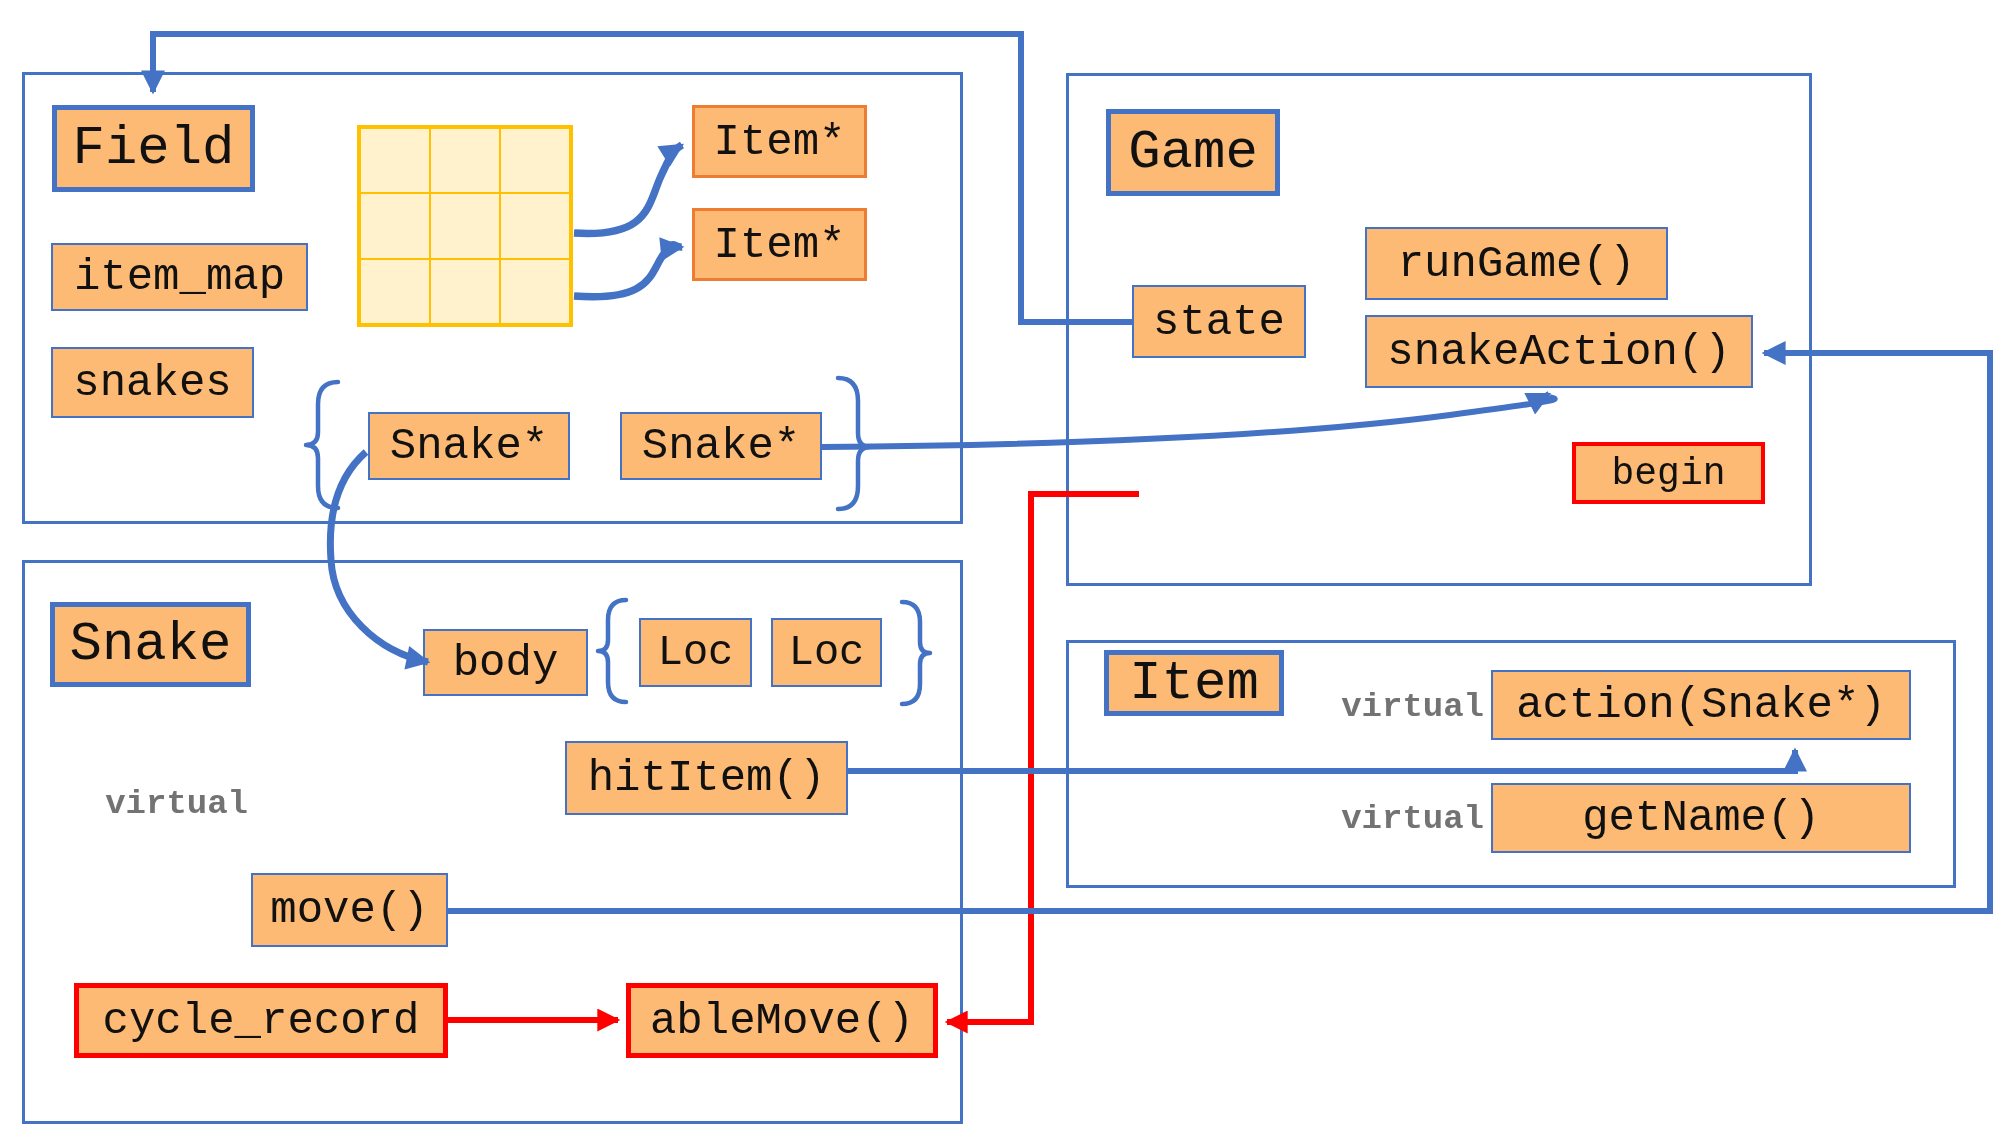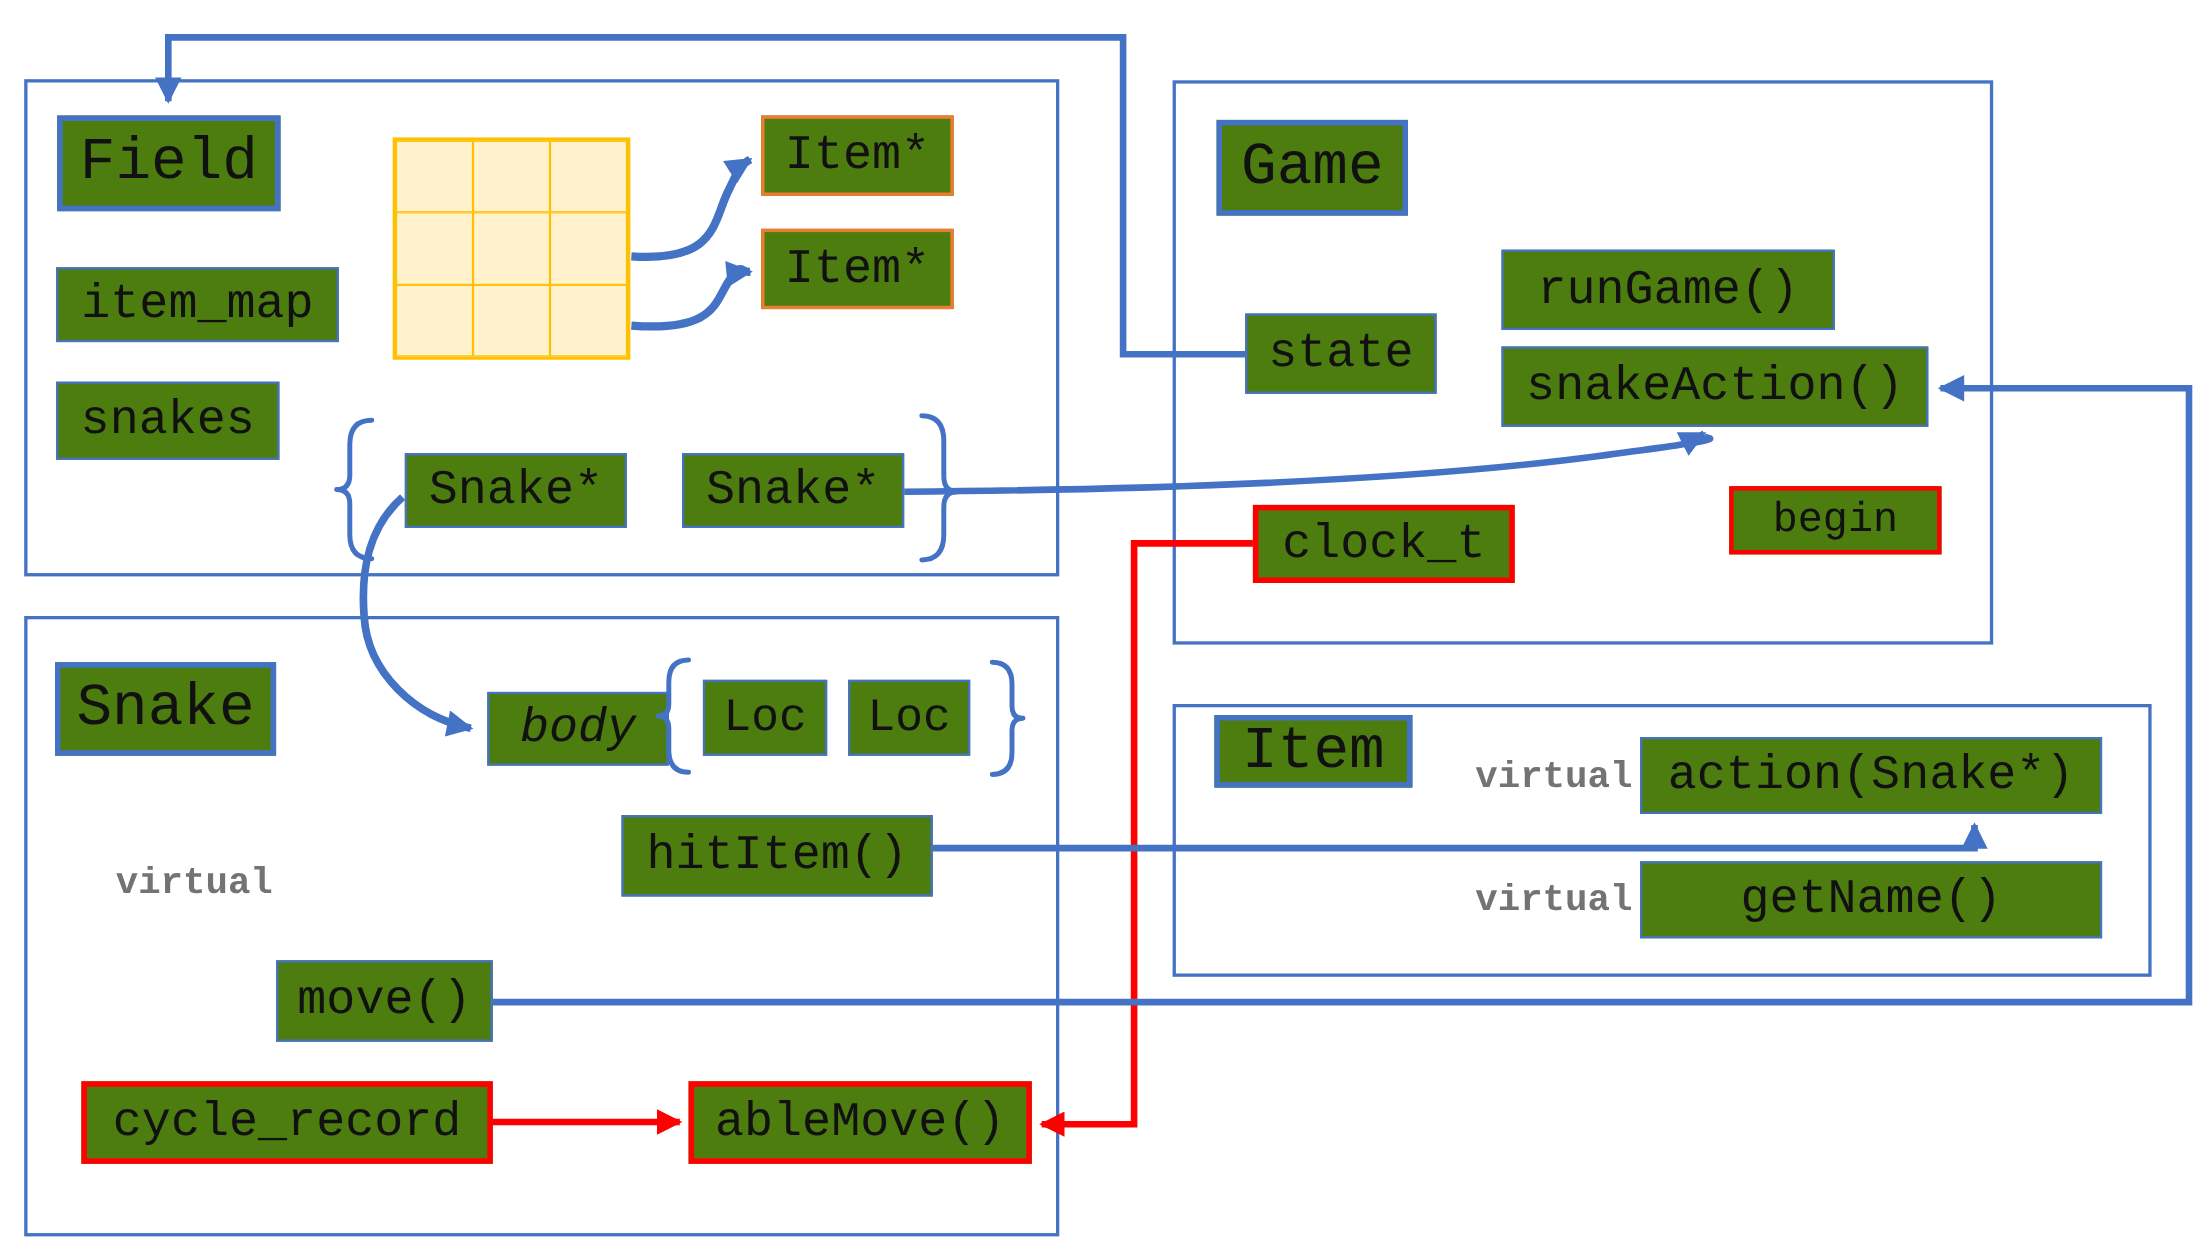--- a/index.html
+++ b/index.html
@@ -1,19 +1,19 @@
 <!DOCTYPE html>
 <html><head>
 <meta charset="utf-8">
 <style>
   html,body{margin:0;padding:0;background:#ffffff;}
   .canvas{position:relative;width:2009px;height:1136px;background:#ffffff;overflow:hidden;
           font-family:"Liberation Mono","DejaVu Sans Mono",monospace;}
   .box{position:absolute;box-sizing:border-box;display:flex;align-items:center;justify-content:center;
-       color:#111;background:#4d7c0f;white-space:pre;}
+       color:#111;background:#fdba74;white-space:pre;}
   .outer{border:3px solid #4472C4;background:transparent;}
   .title{border:5px solid #4472C4;font-size:54px;}
   .member{border:2px solid #4472C4;font-size:44px;}
   .member.sm{font-size:38px;margin-top:20px;}
   .orangebox{border:3px solid #ED7D31;font-size:44px;}
   .redthin{border:4px solid #FF0000;}
   .redthick{border:5px solid #FF0000;}
   .virtual{position:absolute;color:#737373;font-weight:bold;font-size:34px;text-align:right;
            font-family:"Liberation Mono","DejaVu Sans Mono",monospace;}
   .grid{position:absolute;left:357px;top:125px;width:216px;height:202px;box-sizing:border-box;
@@ -49,25 +49,24 @@
 
   <div class="box member" style="left:368px;top:412px;width:202px;height:68px;">Snake*</div>
   <div class="box member" style="left:620px;top:412px;width:202px;height:68px;">Snake*</div>
 
   <div class="box outer" style="left:1066px;top:73px;width:746px;height:513px;"></div>
   <div class="box member" style="left:1132px;top:285px;width:174px;height:73px;">state</div>
   <div class="box title" style="left:1106px;top:109px;width:174px;height:87px;">Game</div>
   <div class="box member" style="left:1365px;top:227px;width:303px;height:73px;">runGame()</div>
   <div class="box member" style="left:1365px;top:315px;width:388px;height:73px;">snakeAction()</div>
   <div class="box member sm redthin" style="left:1572px;top:422px;width:193px;height:62px;">begin</div>
-  <div class="box member redthick" style="left:1139px;top:459px;width:238px;height:71px;">clock_t</div>
 
   <div class="box outer" style="left:22px;top:560px;width:941px;height:564px;"></div>
   <div class="box title" style="left:50px;top:602px;width:201px;height:85px;">Snake</div>
-  <div class="box member" style="left:443px;top:629px;width:165px;height:67px;font-style:italic;">body</div>
+  <div class="box member" style="left:423px;top:629px;width:165px;height:67px;">body</div>
   <div class="box member" style="left:639px;top:618px;width:113px;height:69px;font-size:42px;">Loc</div>
   <div class="box member" style="left:771px;top:618px;width:111px;height:69px;font-size:42px;">Loc</div>
 
   <div class="virtual" style="left:88px;top:785px;width:160px;">virtual</div>
   <div class="box member" style="left:565px;top:741px;width:283px;height:74px;">hitItem()</div>
   <div class="box member" style="left:251px;top:873px;width:197px;height:74px;">move()</div>
   <div class="box member redthick" style="left:74px;top:983px;width:374px;height:75px;">cycle_record</div>
   <div class="box member redthick" style="left:626px;top:983px;width:312px;height:75px;">ableMove()</div>
 
   <div class="box outer" style="left:1066px;top:640px;width:890px;height:248px;"></div>

